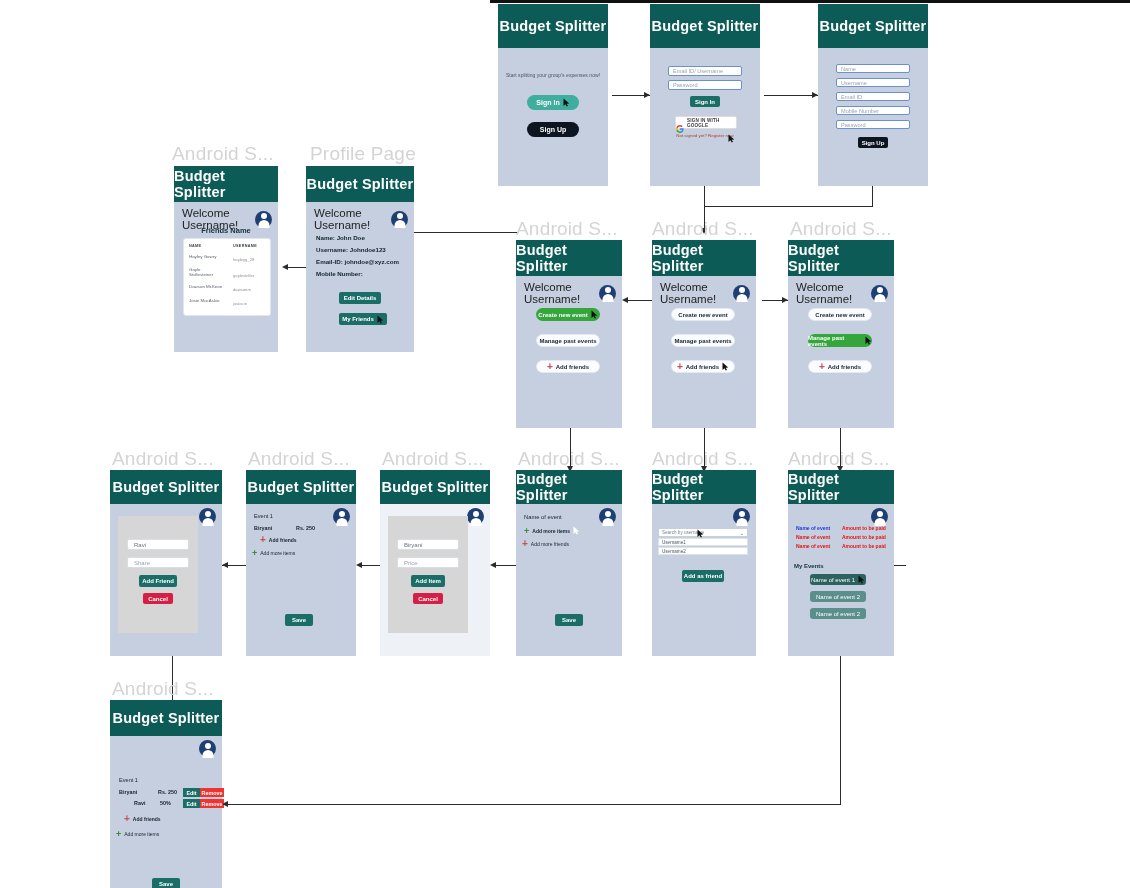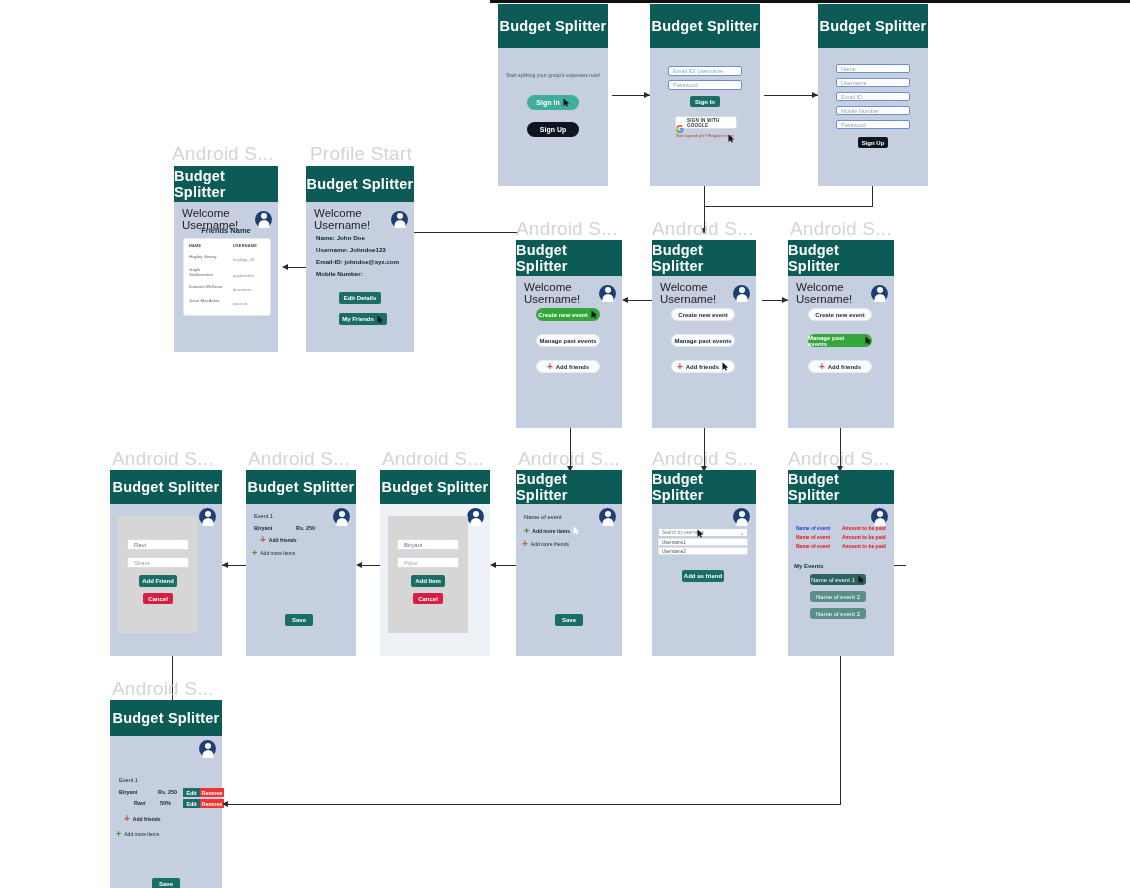--- a/index.html
+++ b/index.html
@@ -166,21 +166,21 @@
   <div class="arw arw-r" style="left:812px;top:91.5px;"></div>
 
   <div class="conn vline" style="left:872px;top:186px;height:20px;"></div>
   <div class="conn hline" style="left:704px;top:206px;width:169px;"></div>
   <div class="conn vline" style="left:704px;top:206px;height:24px;"></div>
   <div class="arw arw-d" style="left:700.5px;top:228px;"></div>
 
   <div class="conn vline" style="left:704px;top:186px;height:22px;"></div>
 
   <div class="flabel" style="left:172px;top:143px;">Android S...</div>
-  <div class="flabel" style="left:310px;top:143px;">Profile Start</div>
+  <div class="flabel" style="left:310px;top:143px;">Profile Page</div>
 
   <div class="phone" style="left:174px;top:166px;width:104px;height:186px;">
     <div class="phdr" style="height:36px;">
         <span>Budget Splitter</span>
       </div>
     <div class="pbody" style="height:150px;">
       <div class="welcome" style="top:5px;">
         <span class="wtxt">Welcome Username!</span>
         <span class="avatar"></span>
       </div>

